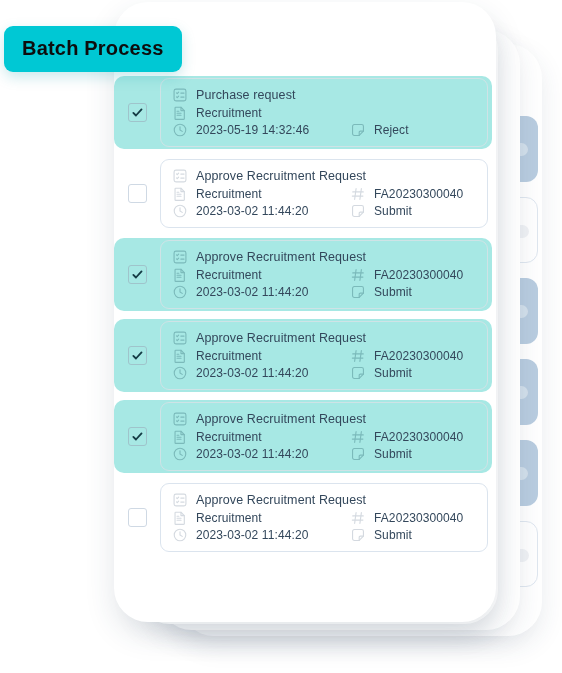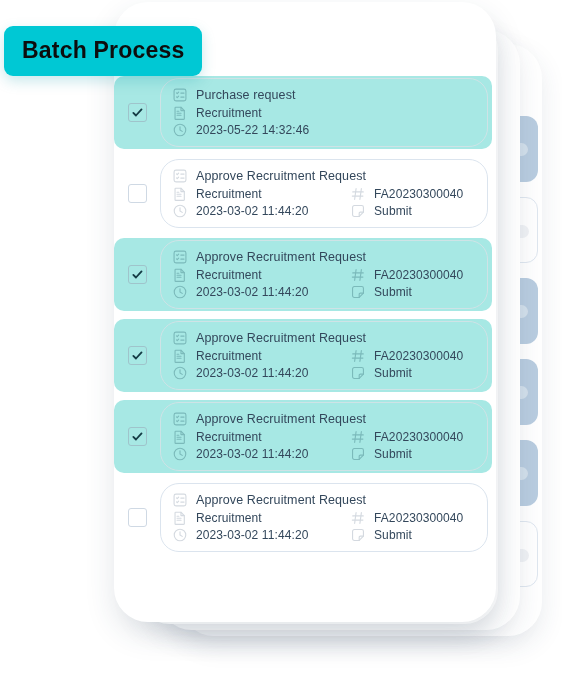--- a/index.html
+++ b/index.html
@@ -103,21 +103,21 @@
     justify-content: center;
   }
   .row.unselected .checkbox { border-color: #cfd9e4; }
   .checkbox svg { display: block; }
 
   .inner-card {
     position: relative;
     flex: 1;
     height: 69px;
     margin-right: 4px;
-    border-radius: 19px;
+    border-radius: 9px;
     border: 1px solid #cfe3e6;
     padding: 7px 14px 7px 11px;
     display: flex;
     flex-direction: column;
     justify-content: space-between;
   }
   .row.unselected .inner-card {
     border-color: #dbe4ee;
     background: #ffffff;
   }
@@ -153,21 +153,21 @@
   }
   .txt.big { font-size: 12.5px; }
 
   
   #badge {
     position: absolute;
     left: 4px;
     top: 26px;
     background: #00c8d4;
     color: #0d0d0d;
-    font-size: 23px;
+    font-size: 20px;
     font-weight: 700;
     letter-spacing: 0.2px;
     padding: 11px 18px 12px 18px;
     border-radius: 9px;
     box-shadow: 0 5px 14px rgba(0, 150, 165, 0.22);
     white-space: nowrap;
   }
 </style>
 </head>
 <body>
@@ -256,21 +256,28 @@
                 </svg>
                 <span class="txt">Recruitment</span>
               </div>
             </div>
             <div class="line">
               <div class="cell left">
                 <svg class="ico" viewBox="0 0 20 20" fill="none" stroke="currentColor" stroke-width="1.4" stroke-linecap="round" stroke-linejoin="round">
                   <circle cx="10" cy="10" r="7.2"></circle>
                   <path d="M10 5.9V10l2.8 1.7"></path>
                 </svg>
-                <span class="txt">2023-05-22 14:32:46</span>
+                <span class="txt">2023-05-19 14:32:46</span>
+              </div>
+              <div class="cell right">
+                <svg class="ico" viewBox="0 0 20 20" fill="none" stroke="currentColor" stroke-width="1.4" stroke-linecap="round" stroke-linejoin="round">
+                  <path d="M3.2 5.3a2.1 2.1 0 0 1 2.1-2.1h9.4a2.1 2.1 0 0 1 2.1 2.1v6.1l-5.3 5.4H5.3a2.1 2.1 0 0 1-2.1-2.1z"></path>
+                  <path d="M16.8 11.4h-3.9a1.4 1.4 0 0 0-1.4 1.4v4"></path>
+                </svg>
+                <span class="txt">Reject</span>
               </div>
             </div>
           </div>
         </div>
         <div class="row unselected">
           <div class="checkbox-wrap">
             <div class="checkbox"></div>
           </div>
           <div class="inner-card">
             <div class="line">

